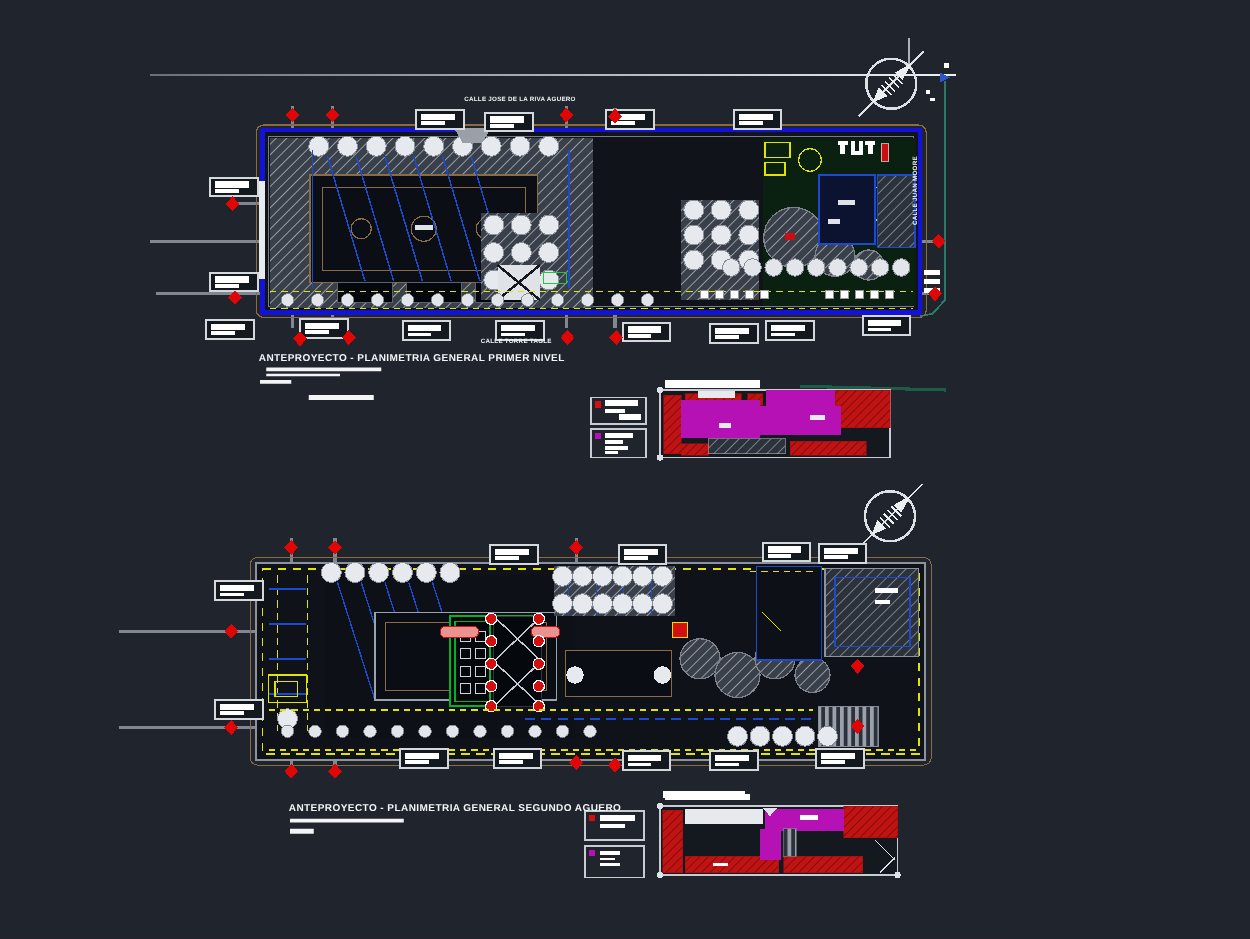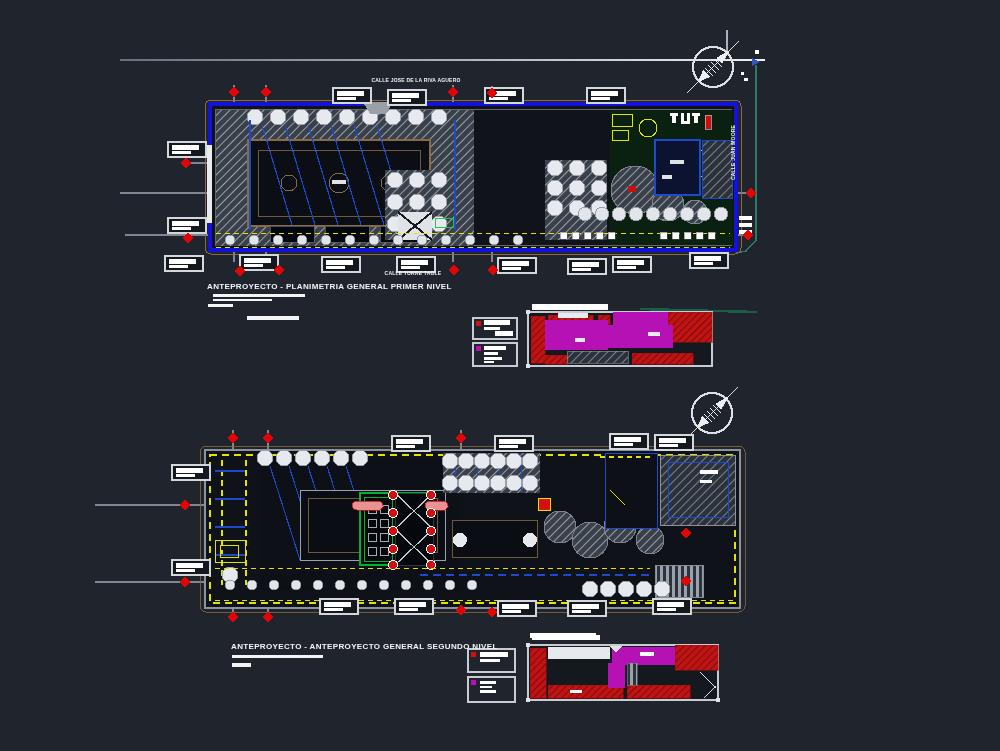--- a/index.html
+++ b/index.html
@@ -510,17 +510,17 @@
 <div class="txt street" style="left:362px;top:78px;width:108px;">CALLE JOSE DE LA RIVA AGUERO</div>
 <div class="txt street" style="left:368px;top:271px;width:90px;">CALLE TORRE TAGLE</div>
 <div class="txt street vstreet" style="left:698px;top:150px;width:70px;">CALLE JUAN MOORE</div>
 
 <div class="txt title" style="left:207px;top:283px;">ANTEPROYECTO - PLANIMETRIA GENERAL PRIMER NIVEL</div>
 <div class="bar" style="left:213px;top:294px;width:92px;height:3px;"></div>
 <div class="bar" style="left:213px;top:299px;width:59px;height:2px;"></div>
 <div class="bar" style="left:208px;top:304px;width:25px;height:3px;"></div>
 <div class="bar" style="left:247px;top:316px;width:52px;height:4px;"></div>
 
-<div class="txt title" style="left:231px;top:643px;">ANTEPROYECTO - ANTEPROYECTO GENERAL SEGUNDO NIVEL</div>
+<div class="txt title" style="left:231px;top:643px;">ANTEPROYECTO - PLANIMETRIA GENERAL SEGUNDO AGUERO</div>
 <div class="bar" style="left:232px;top:655px;width:91px;height:3px;"></div>
 <div class="bar" style="left:232px;top:663px;width:19px;height:4px;"></div>
 
 </div>
 
 </body></html>

